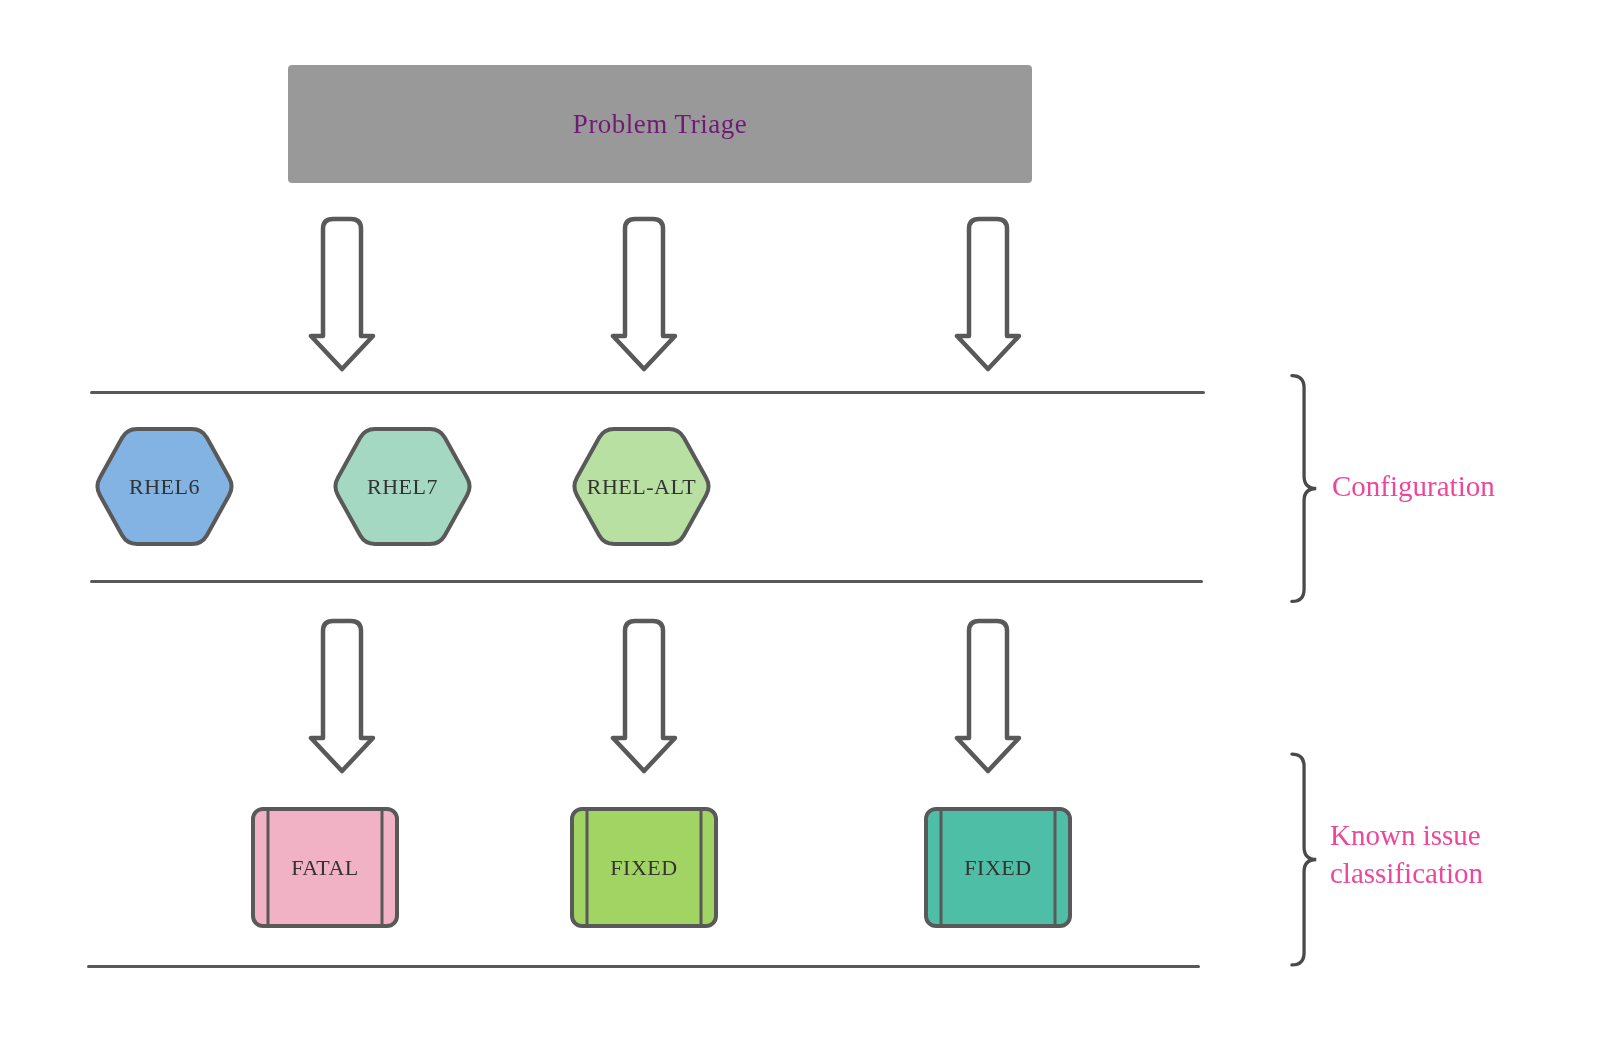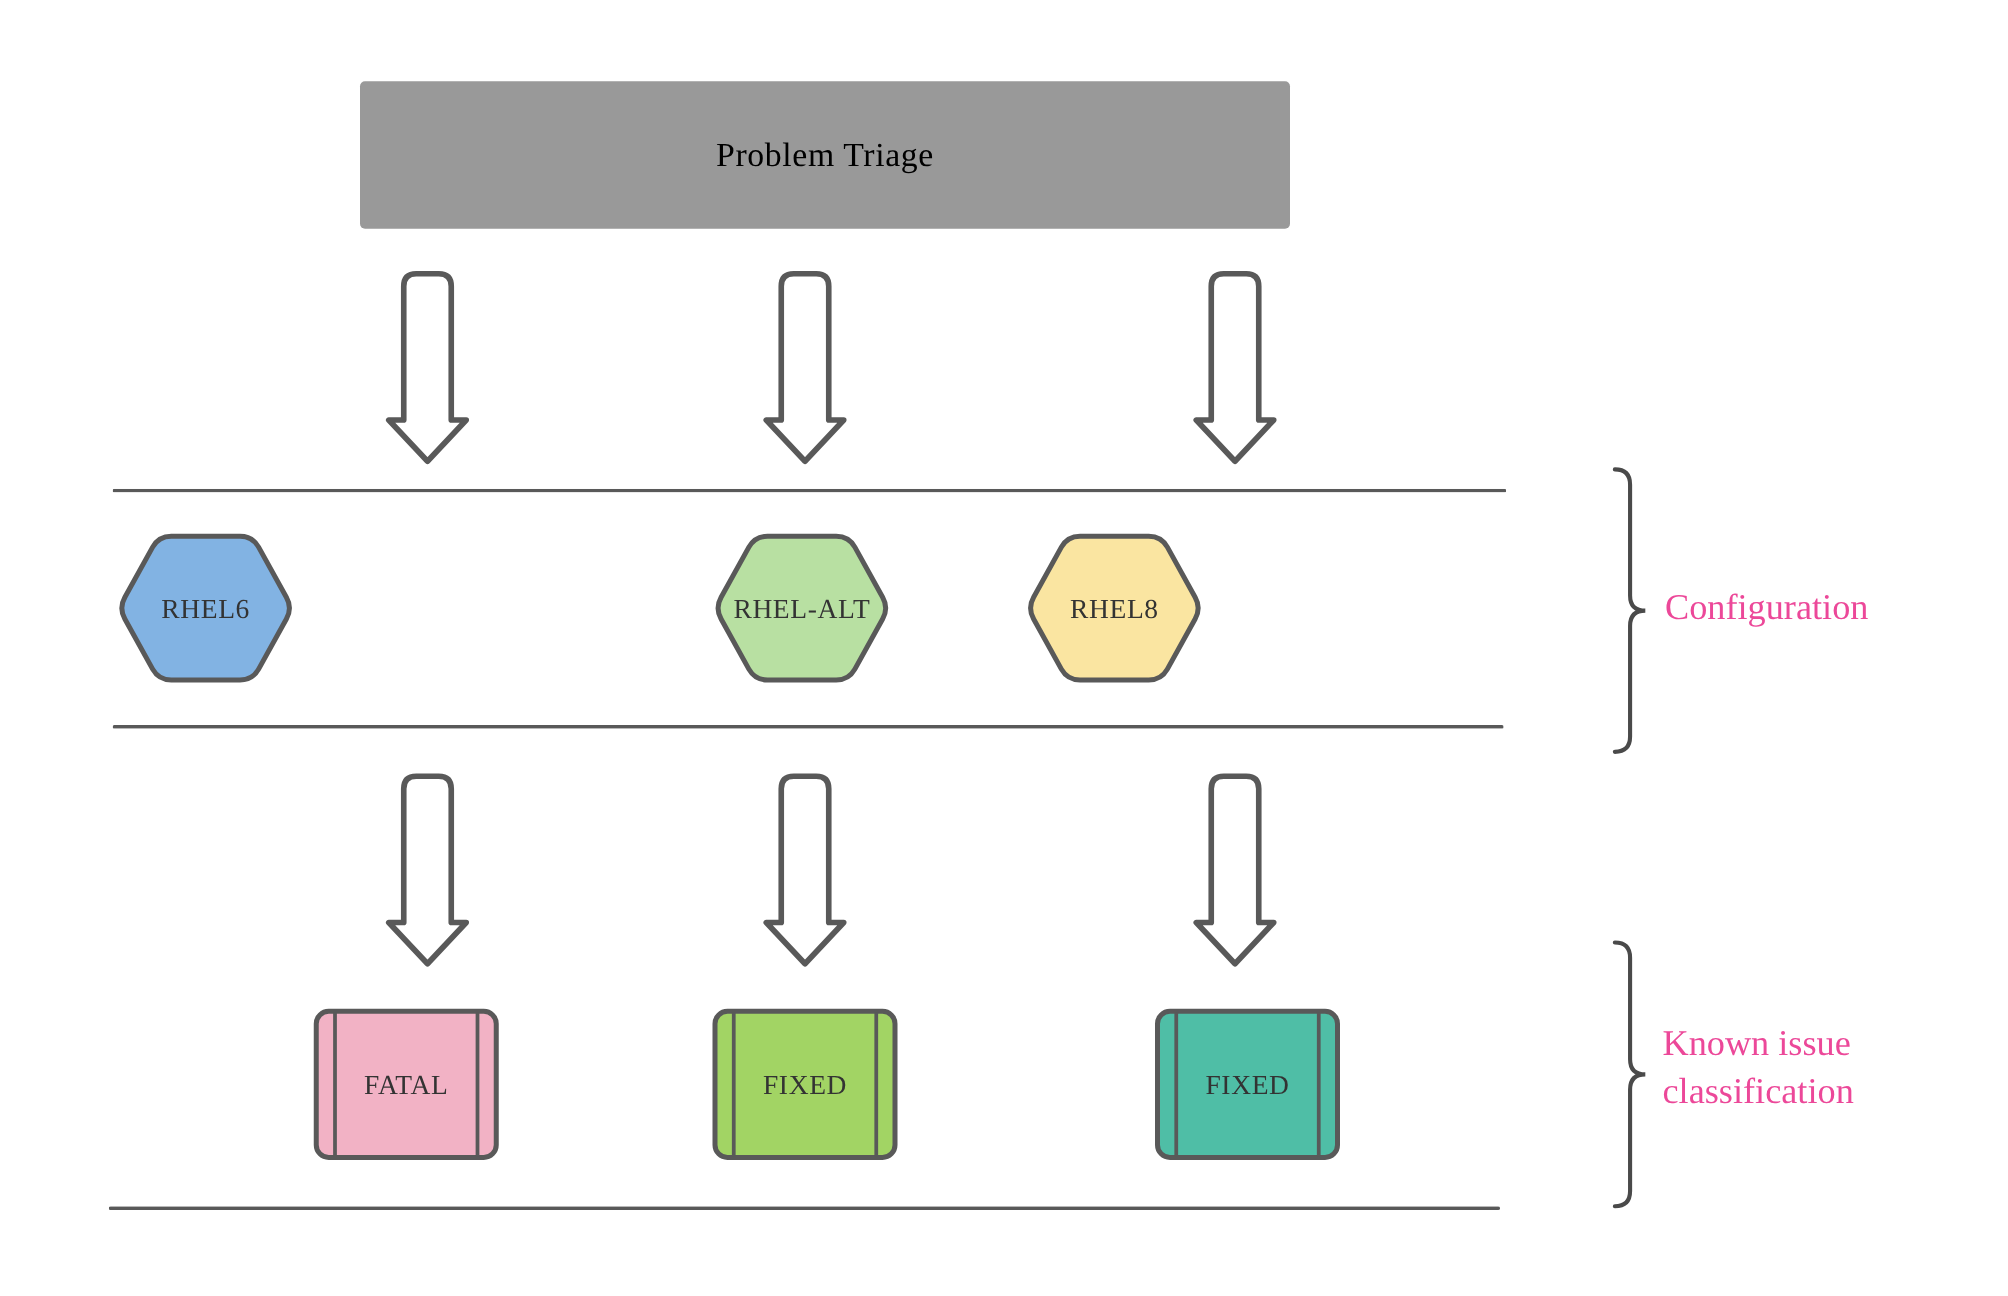--- a/index.html
+++ b/index.html
@@ -5,21 +5,21 @@
   html,body{margin:0;padding:0;background:#ffffff;}
   .canvas{
     position:relative;width:1606px;height:1037px;background:#ffffff;overflow:hidden;
     font-family:"Liberation Serif","DejaVu Serif",serif;color:var(--text,#333);
   }
   .abs{position:absolute;}
   .title-box{
     left:288px;top:65px;width:744px;height:118px;background:var(--title_fill,#999);
     border-radius:4px;display:flex;align-items:center;justify-content:center;
   }
-  .title-box span{font-size:27px;color:#000000;letter-spacing:.5px;}
+  .title-box span{font-size:27px;color:#701a75;letter-spacing:.5px;}
   .divider{height:0;border-top:3px solid var(--outline,#595959);border-radius:2px;}
   .arrow{width:70px;height:156px;}
   .arrow svg{overflow:visible;display:block;}
   .arrow path{fill:#ffffff;stroke:var(--outline,#595959);stroke-width:4.5;stroke-linejoin:round;}
   .hex{width:139px;height:115px;}
   .hex svg{position:absolute;left:-4px;top:-4px;overflow:visible;display:block;}
   .hex path{stroke:var(--outline,#595959);stroke-width:4;stroke-linejoin:round;}
   .node-label{
     position:absolute;inset:0;display:flex;align-items:center;justify-content:center;
     font-size:22px;color:var(--text,#333);letter-spacing:.5px;
@@ -60,31 +60,31 @@
   <div class="abs divider" style="left:90px;top:391px;width:1115px;"></div>
   <div class="abs divider" style="left:90px;top:580px;width:1113px;"></div>
   <div class="abs divider" style="left:87px;top:965px;width:1113px;"></div>
 
   <div class="abs hex" style="left:95px;top:429px;">
     <svg width="147" height="123" viewBox="-4 -4 147 123">
         <path d="M42,0 L97,0 Q107,0 111.9,8.7 L134.1,48.8 Q139,57.5 134.1,66.2 L111.9,106.3 Q107,115 97,115 L42,115 Q32,115 27.1,106.3 L4.9,66.2 Q0,57.5 4.9,48.8 L27.1,8.7 Q32,0 42,0 Z" fill="#82B3E3"></path>
       </svg>
     <span class="node-label">RHEL6</span>
   </div>
+  <div class="abs hex" style="left:333px;top:429px;">
+    <svg width="147" height="123" viewBox="-4 -4 147 123">
+        <path d="M42,0 L97,0 Q107,0 111.9,8.7 L134.1,48.8 Q139,57.5 134.1,66.2 L111.9,106.3 Q107,115 97,115 L42,115 Q32,115 27.1,106.3 L4.9,66.2 Q0,57.5 4.9,48.8 L27.1,8.7 Q32,0 42,0 Z" fill="#A5D8C3"></path>
+      </svg>
+    <span class="node-label">RHEL7</span>
+  </div>
   <div class="abs hex" style="left:572px;top:429px;">
     <svg width="147" height="123" viewBox="-4 -4 147 123">
         <path d="M42,0 L97,0 Q107,0 111.9,8.7 L134.1,48.8 Q139,57.5 134.1,66.2 L111.9,106.3 Q107,115 97,115 L42,115 Q32,115 27.1,106.3 L4.9,66.2 Q0,57.5 4.9,48.8 L27.1,8.7 Q32,0 42,0 Z" fill="#B8E0A2"></path>
       </svg>
     <span class="node-label">RHEL-ALT</span>
-  </div>
-  <div class="abs hex" style="left:822px;top:429px;">
-    <svg width="147" height="123" viewBox="-4 -4 147 123">
-        <path d="M42,0 L97,0 Q107,0 111.9,8.7 L134.1,48.8 Q139,57.5 134.1,66.2 L111.9,106.3 Q107,115 97,115 L42,115 Q32,115 27.1,106.3 L4.9,66.2 Q0,57.5 4.9,48.8 L27.1,8.7 Q32,0 42,0 Z" fill="#FAE5A1"></path>
-      </svg>
-    <span class="node-label">RHEL8</span>
   </div>
 
   <div class="abs arrow" style="left:307px;top:618px;">
     <svg width="70" height="156" viewBox="0 0 70 156">
         <path d="M16,13 Q16,3 26,3 L44,3 Q54,3 54,13 L54,120 L66,120 L35,153 L4,120 L16,120 Z"></path>
       </svg>
   </div>
   <div class="abs arrow" style="left:609px;top:618px;">
     <svg width="70" height="156" viewBox="0 0 70 156">
         <path d="M16,13 Q16,3 26,3 L44,3 Q54,3 54,13 L54,120 L66,120 L35,153 L4,120 L16,120 Z"></path>

